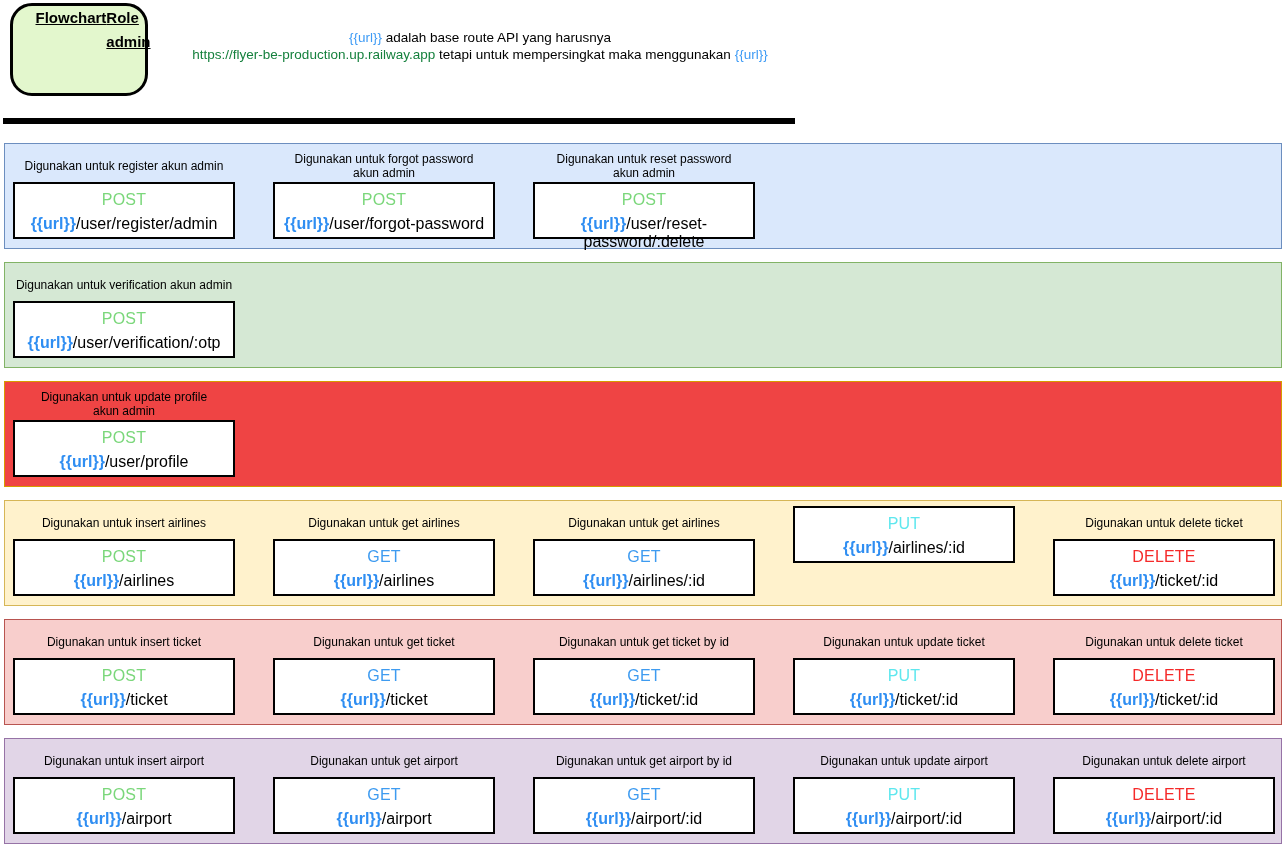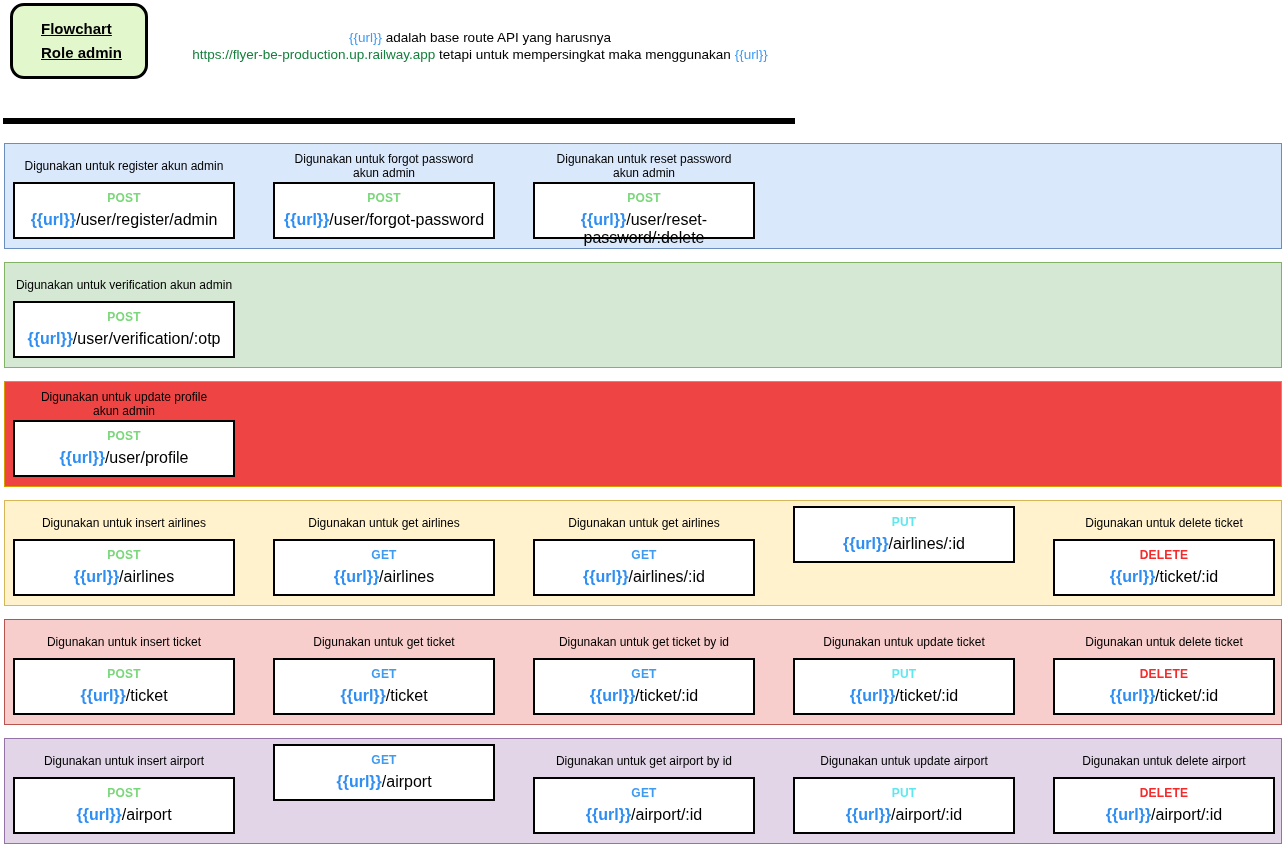--- a/index.html
+++ b/index.html
@@ -4,23 +4,23 @@
 <style>
   html,body{margin:0;padding:0;}
   body{
     width:1284px;height:852px;background:#ffffff;
     font-family:"Liberation Sans", sans-serif;color:#000;
     position:relative;overflow:hidden;
   }
   
   .header{position:relative;height:143px;}
   .flowchart-box{
-    position:absolute;left:10px;top:3px;width:138px;height:76px;box-sizing:border-box;
-    background:#e3f7cd;border:3.5px solid #000;border-radius:14px;
-    display:flex;flex-direction:column;justify-content:center;padding-left:28px;
+    position:absolute;left:10px;top:3px;width:138px;height:93px;box-sizing:border-box;
+    background:#e3f7cd;border:3.5px solid #000;border-radius:22px;
+    display:flex;flex-direction:row;justify-content:center;padding-left:28px;
     font-weight:bold;font-size:15px;line-height:24px;
   }
   .flowchart-box .box-line{text-decoration:underline;}
   .header-desc{
     position:absolute;left:150px;top:29px;width:660px;
     text-align:center;font-size:13.5px;line-height:17px;
   }
   .tok{color:#3e9bf5;}
   .link{color:#15803d;cursor:pointer;}
   .divider{position:absolute;left:3px;top:118px;width:792px;height:6px;background:#000;}
@@ -32,21 +32,21 @@
   }
   .endpoint{flex:0 0 222px;width:222px;}
   .ep-title{
     height:33px;display:flex;align-items:center;justify-content:center;
     text-align:center;font-size:12px;line-height:14px;white-space:pre-line;
   }
   .card{
     background:#fff;border:2px solid #000;height:57px;box-sizing:border-box;
     text-align:center;padding-top:7px;
   }
-  .method{font-weight:bold;font-size:12px;letter-spacing:.2px;}
+  .method{font-weight:normal;font-size:16px;letter-spacing:.2px;}
   .url{margin-top:6px;font-size:16px;}
   .url-token{font-weight:bold;color:#2f8ef2;}
 </style>
 </head>
 <body>
 
 <div class="header">
   <div class="flowchart-box">
     <span class="box-line">Flowchart</span>
     <span class="box-line">Role admin</span>
@@ -178,20 +178,21 @@
     </div>
     <div class="section" style="background: rgb(225, 213, 231); border-color: rgb(150, 115, 166); justify-content: space-between;">
       <div class="endpoint">
         <div class="ep-title">Digunakan untuk insert airport</div>
         <div class="card" style="background: rgb(255, 255, 255); border-color: rgb(0, 0, 0);">
           <div class="method" style="color: rgb(123, 215, 123);">POST</div>
           <div class="url"><span class="url-token" style="color: rgb(47, 142, 242);">{{url}}</span><span>/airport</span></div>
         </div>
       </div>
       <div class="endpoint">
+        <div class="ep-title">Digunakan untuk get airport</div>
         <div class="card" style="background: rgb(255, 255, 255); border-color: rgb(0, 0, 0);">
           <div class="method" style="color: rgb(62, 155, 240);">GET</div>
           <div class="url"><span class="url-token" style="color: rgb(47, 142, 242);">{{url}}</span><span>/airport</span></div>
         </div>
       </div>
       <div class="endpoint">
         <div class="ep-title">Digunakan untuk get airport by id</div>
         <div class="card" style="background: rgb(255, 255, 255); border-color: rgb(0, 0, 0);">
           <div class="method" style="color: rgb(62, 155, 240);">GET</div>
           <div class="url"><span class="url-token" style="color: rgb(47, 142, 242);">{{url}}</span><span>/airport/:id</span></div>

